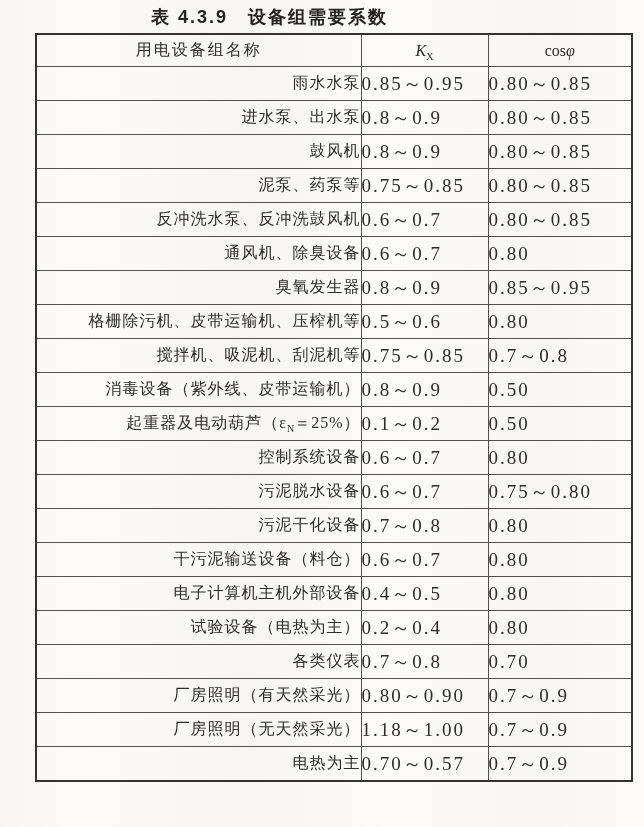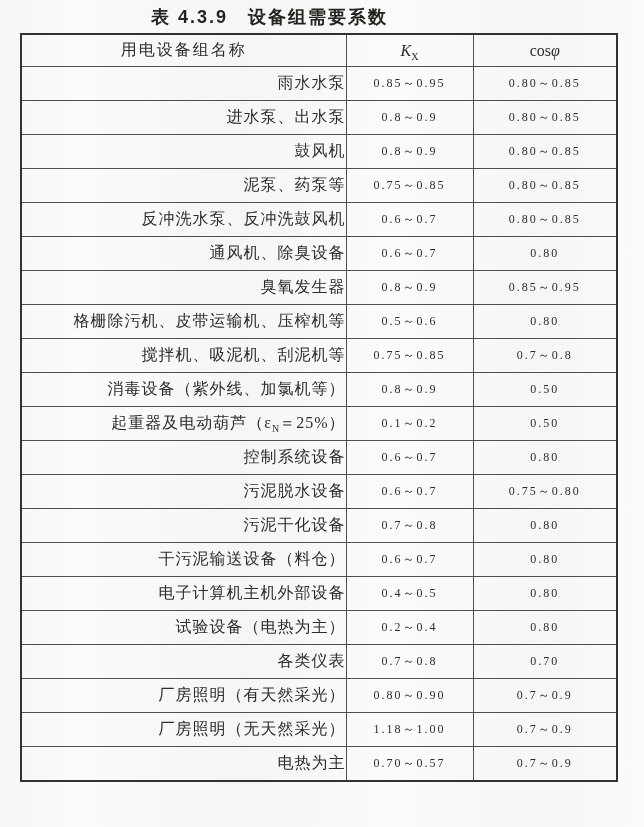--- a/index.html
+++ b/index.html
@@ -19,21 +19,21 @@
   .title {
     position: absolute; top: 5px; left: 0; width: 539px;
     text-align: center;
     font-family: "Liberation Sans", "DejaVu Sans", sans-serif;
     font-weight: bold;
     font-size: 18px;
     letter-spacing: 2px;
     color: #262420;
   }
   table.coef {
-    position: absolute; left: 20px; top: 33px;
+    position: absolute; left: 35px; top: 33px;
     border-collapse: collapse;
     table-layout: fixed;
     border: 2px solid #343230;
   }
   table.coef th, table.coef td {
     border: 1px solid #53504b;
     padding: 0;
     vertical-align: middle;
     font-weight: normal;
   }
@@ -45,22 +45,21 @@
     color: #2f2d2a;
   }
   table.coef td { height: 33px; }
   td.name {
     text-align: right;
     padding-left: 24px;
     font-size: 16px;
     letter-spacing: 1px;
   }
   td.val {
-    text-align: center;
-    font-size: 12px;
+    font-size: 19px;
     letter-spacing: 2px;
   }
   .ital { font-style: italic; letter-spacing: 0; }
   th sub, td sub {
     font-size: 10px;
     letter-spacing: 0;
     vertical-align: sub;
     line-height: 0;
   }
 </style>
@@ -129,21 +128,21 @@
           <td class="name">格栅除污机、皮带运输机、压榨机等</td>
           <td class="val">0.5～0.6</td>
           <td class="val">0.80</td>
         </tr>
         <tr>
           <td class="name">搅拌机、吸泥机、刮泥机等</td>
           <td class="val">0.75～0.85</td>
           <td class="val">0.7～0.8</td>
         </tr>
         <tr>
-          <td class="name">消毒设备（紫外线、加氯机等）</td>
+          <td class="name">消毒设备（紫外线、皮带运输机）</td>
           <td class="val">0.8～0.9</td>
           <td class="val">0.50</td>
         </tr>
         <tr>
           <td class="name">起重器及电动葫芦（ε<sub>N</sub>＝25%）</td>
           <td class="val">0.1～0.2</td>
           <td class="val">0.50</td>
         </tr>
         <tr>
           <td class="name">控制系统设备</td>

